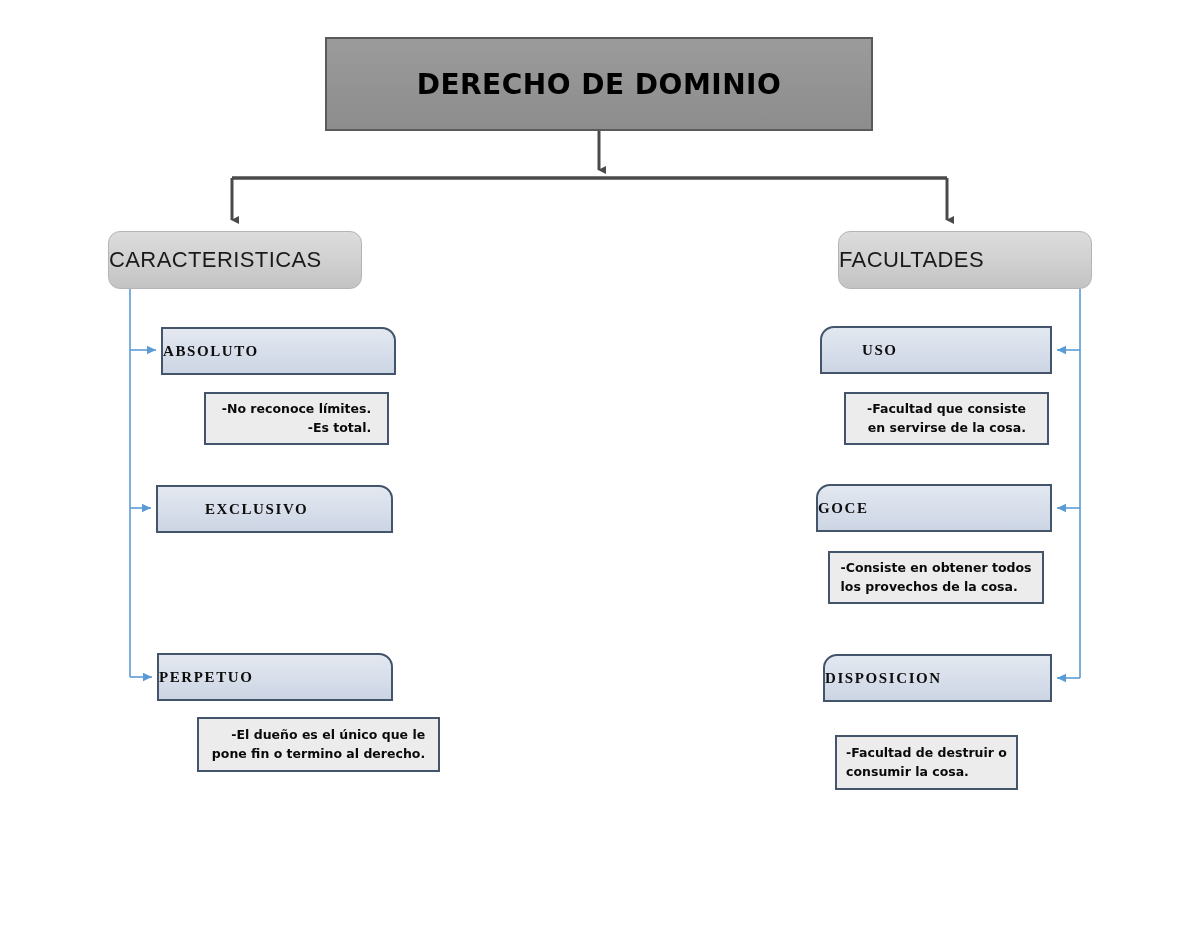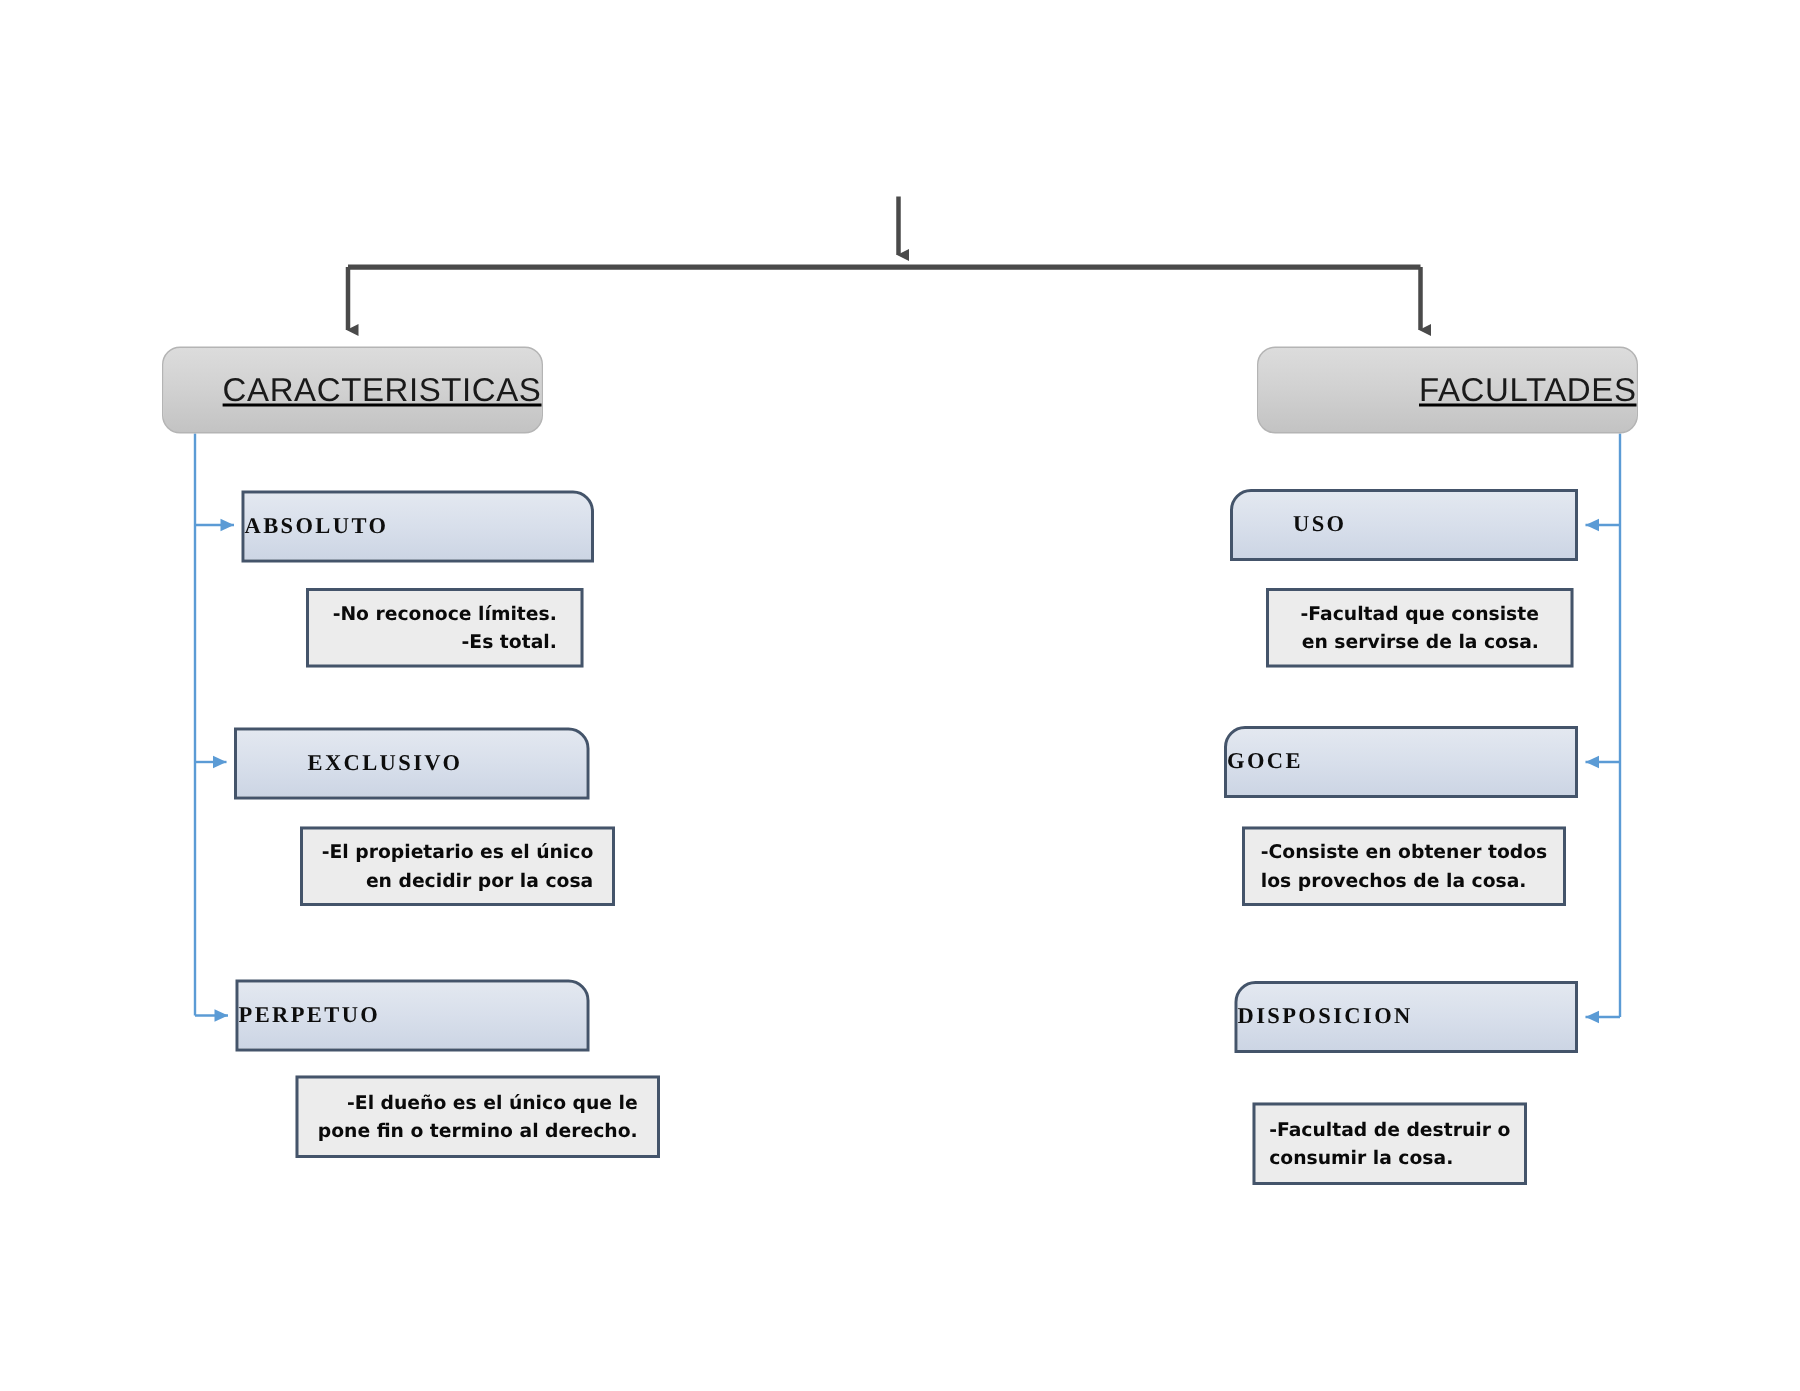--- a/index.html
+++ b/index.html
@@ -45,22 +45,21 @@
 
   
   .pill {
     height: 58px;
     background: linear-gradient(180deg, #dcdcdc 0%, #d2d2d2 45%, #c3c3c3 100%);
     border: 1px solid #b4b4b4;
     border-radius: 12px;
     box-sizing: border-box;
     display: flex;
     align-items: center;
-    justify-content: flex-end;
-    text-decoration: underline;
+    justify-content: flex-start;
   }
   .pill .label {
     font-family: "Liberation Sans", sans-serif;
     font-size: 22px;
     color: #1a1a1a;
     letter-spacing: 0.4px;
   }
   #pill-caracteristicas { left: 108px; top: 231px; width: 254px; }
   #pill-facultades      { left: 838px; top: 231px; width: 254px; }
 
@@ -144,44 +143,43 @@
     </g>
 
     <g>
       <path d="M1080,289 L1080,678" stroke="#5b9bd5" stroke-width="1.6" fill="none"></path>
       <path d="M1080,350 L1057,350" stroke="#5b9bd5" stroke-width="1.6" fill="none" marker-end="url(#arrow-blue-right)"></path>
       <path d="M1080,508 L1057,508" stroke="#5b9bd5" stroke-width="1.6" fill="none" marker-end="url(#arrow-blue-right)"></path>
       <path d="M1080,678 L1057,678" stroke="#5b9bd5" stroke-width="1.6" fill="none" marker-end="url(#arrow-blue-right)"></path>
     </g>
   </svg>
 
+  <div class="abs title-box" id="title-box">
+    <span class="label">DERECHO DE DOMINIO</span>
+  </div>
 
   <div class="abs pill" id="pill-caracteristicas">
     <span class="label">CARACTERISTICAS</span>
   </div>
 
   <div class="abs pill" id="pill-facultades">
     <span class="label">FACULTADES</span>
   </div>
 
   <div class="abs subnode fold-right" style="left:161px; top:327px; width:235px;">
     <span class="label">ABSOLUTO</span>
   </div>
   <div class="abs descbox" style="left:204px; top:392px; width:185px; height:53px;">
     <span class="label">-No reconoce límites.
 -Es total.</span>
   </div>
 
   <div class="abs subnode fold-right" style="left:156px; top:485px; width:237px;padding-left:47px;">
     <span class="label">EXCLUSIVO</span>
   </div>
-  <div class="abs descbox" style="left:200px; top:551px; width:210px; height:53px;">
-    <span class="label">-El propietario es el único
-en decidir por la cosa</span>
-  </div>
 
   <div class="abs subnode fold-right" style="left:157px; top:653px; width:236px;">
     <span class="label">PERPETUO</span>
   </div>
   <div class="abs descbox" style="left:197px; top:717px; width:243px; height:55px;">
     <span class="label">-El dueño es el único que le
 pone fin o termino al derecho.</span>
   </div>
 
   <div class="abs subnode fold-left" style="left:820px; top:326px; width:232px;padding-left:40px;">

